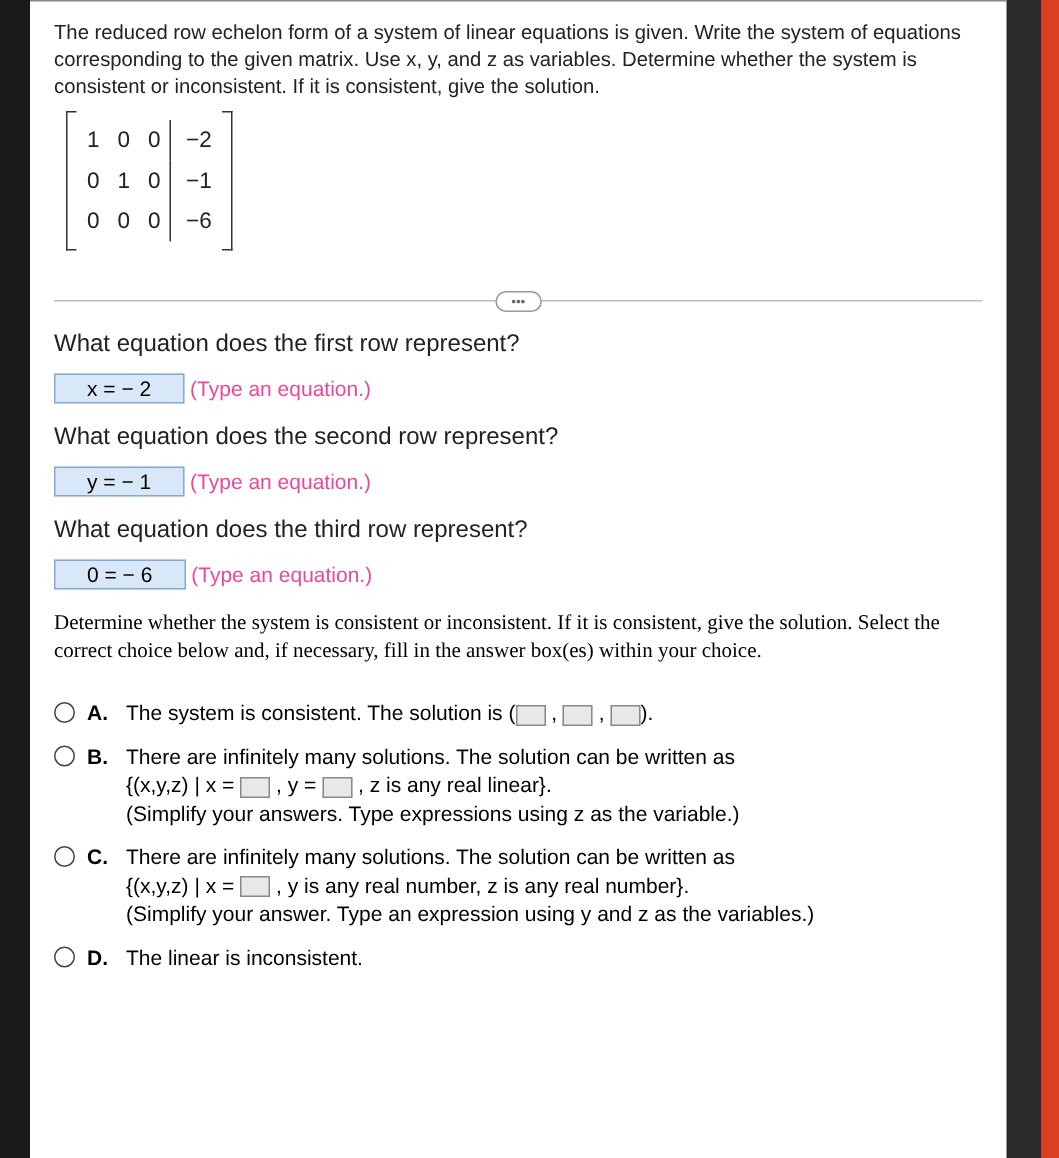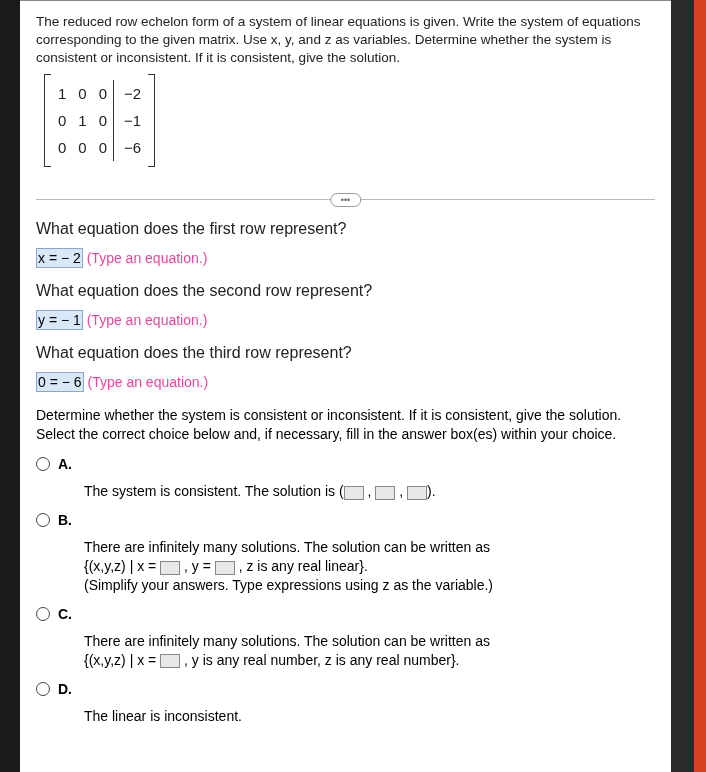--- a/index.html
+++ b/index.html
@@ -66,47 +66,48 @@
       padding: 0 10px;
       font-size: 9px;
       color: #666;
       line-height: 12px;
     }
     .q { font-size: 16px; color: #222; margin: 14px 0 10px; }
     .ans-line { margin: 8px 0 14px; font-size: 14px; }
     .ans-box {
       background: #d8e8f8;
       border: 1px solid #88a8d0;
-      padding: 1px 1px;
+      padding: 1px 21px;
       display: inline-block;
     }
     .hint { font-size: 14px; color: #ec4899; }
     .block-p {
       font-size: 14px;
       line-height: 1.35;
-      margin: 14px 0 12px;
+      margin: 14px 0 22px;
+      font-family: Liberation Serif, serif;
     }
     .opts { margin-top: 6px; }
     .opt {
       display: flex;
       align-items: flex-start;
       gap: 8px;
       margin: 10px 0;
       font-size: 14px;
       line-height: 1.35;
     }
     .radio {
       flex: 0 0 14px;
       width: 14px; height: 14px;
       border: 1.5px solid #444;
       border-radius: 50%;
       margin-top: 2px;
     }
     .opt-label { flex: 0 0 18px; font-weight: bold; }
-    .opt-body { flex: 1; margin-top: 27px; }
+    .opt-body { flex: 1; }
     .blank {
       display: inline-block;
       width: 20px; height: 14px;
       background: #e8e8e8;
       border: 1px solid #888;
       vertical-align: middle;
     }
     .right-edge {
       position: absolute;
       right: 0; top: 0; bottom: 0;
@@ -187,20 +188,21 @@
         <span>(Simplify your answers. Type expressions using z as the variable.)</span>
       </div>
     </div>
 
     <div class="opt">
       <span class="radio"></span>
       <span class="opt-label">C.</span>
       <div class="opt-body">
         <span>There are infinitely many solutions. The solution can be written as</span><br>
         <span>{(x,y,z) | x = </span><span class="blank"></span><span> , y is any real number, z is any real number}.</span><br>
+        <span>(Simplify your answer. Type an expression using y and z as the variables.)</span>
       </div>
     </div>
 
     <div class="opt">
       <span class="radio"></span>
       <span class="opt-label">D.</span>
       <div class="opt-body">
         <span>The linear is inconsistent.</span>
       </div>
     </div>

